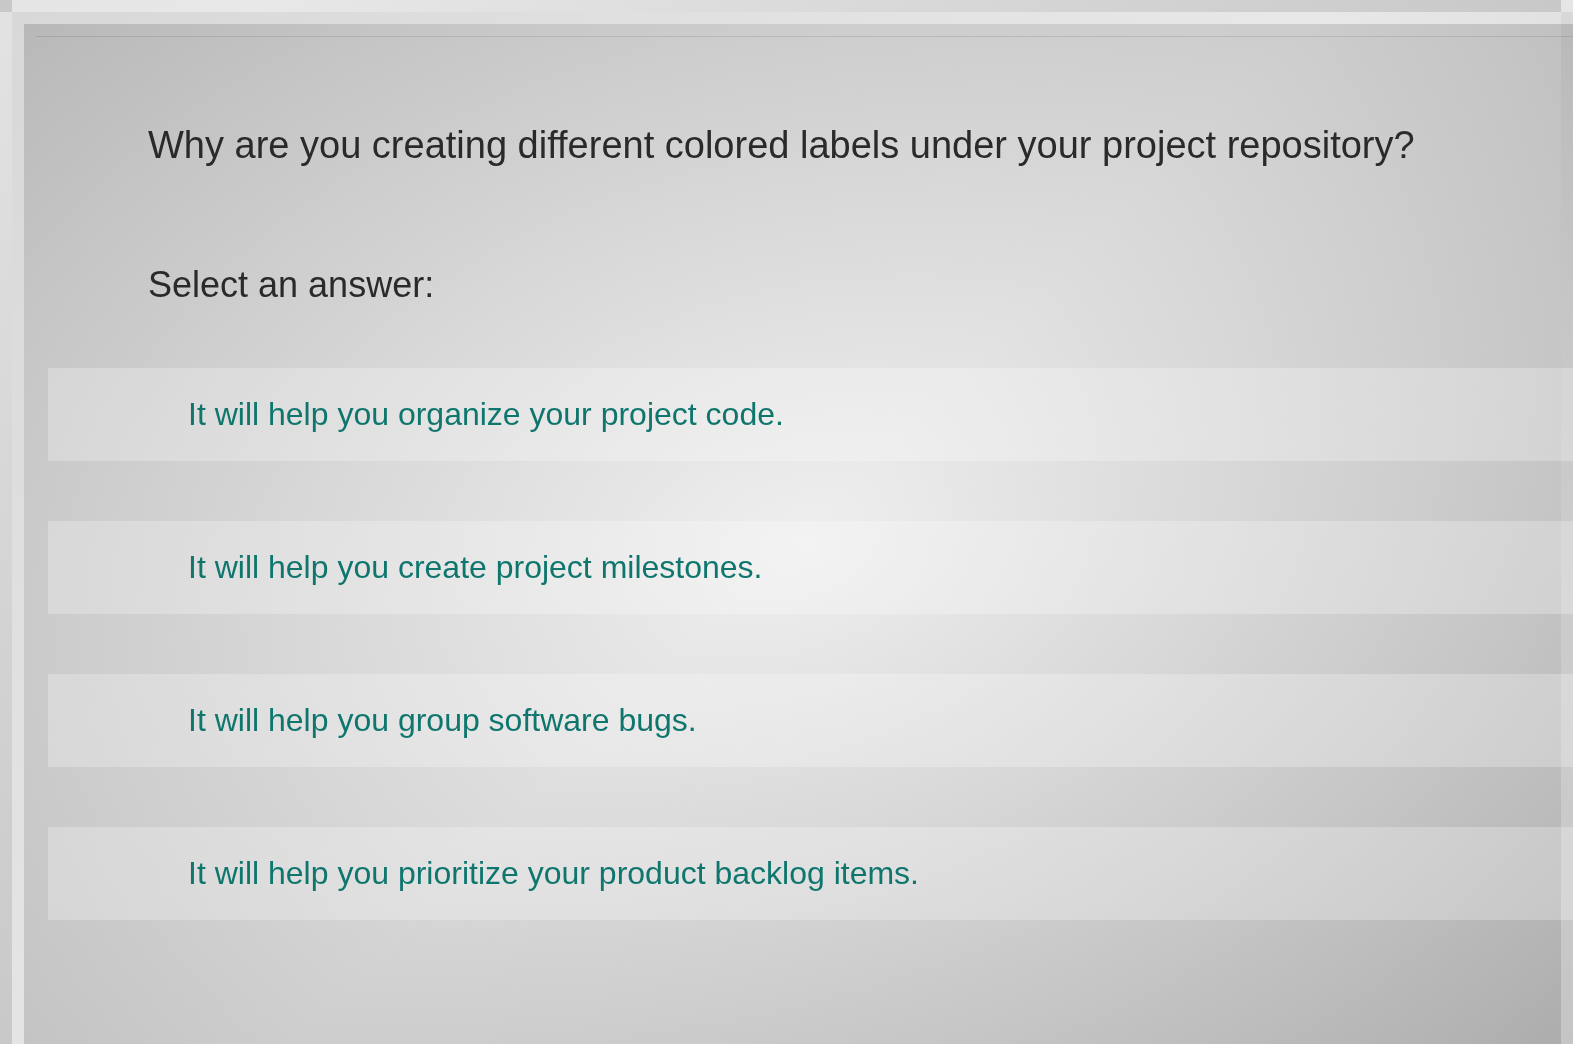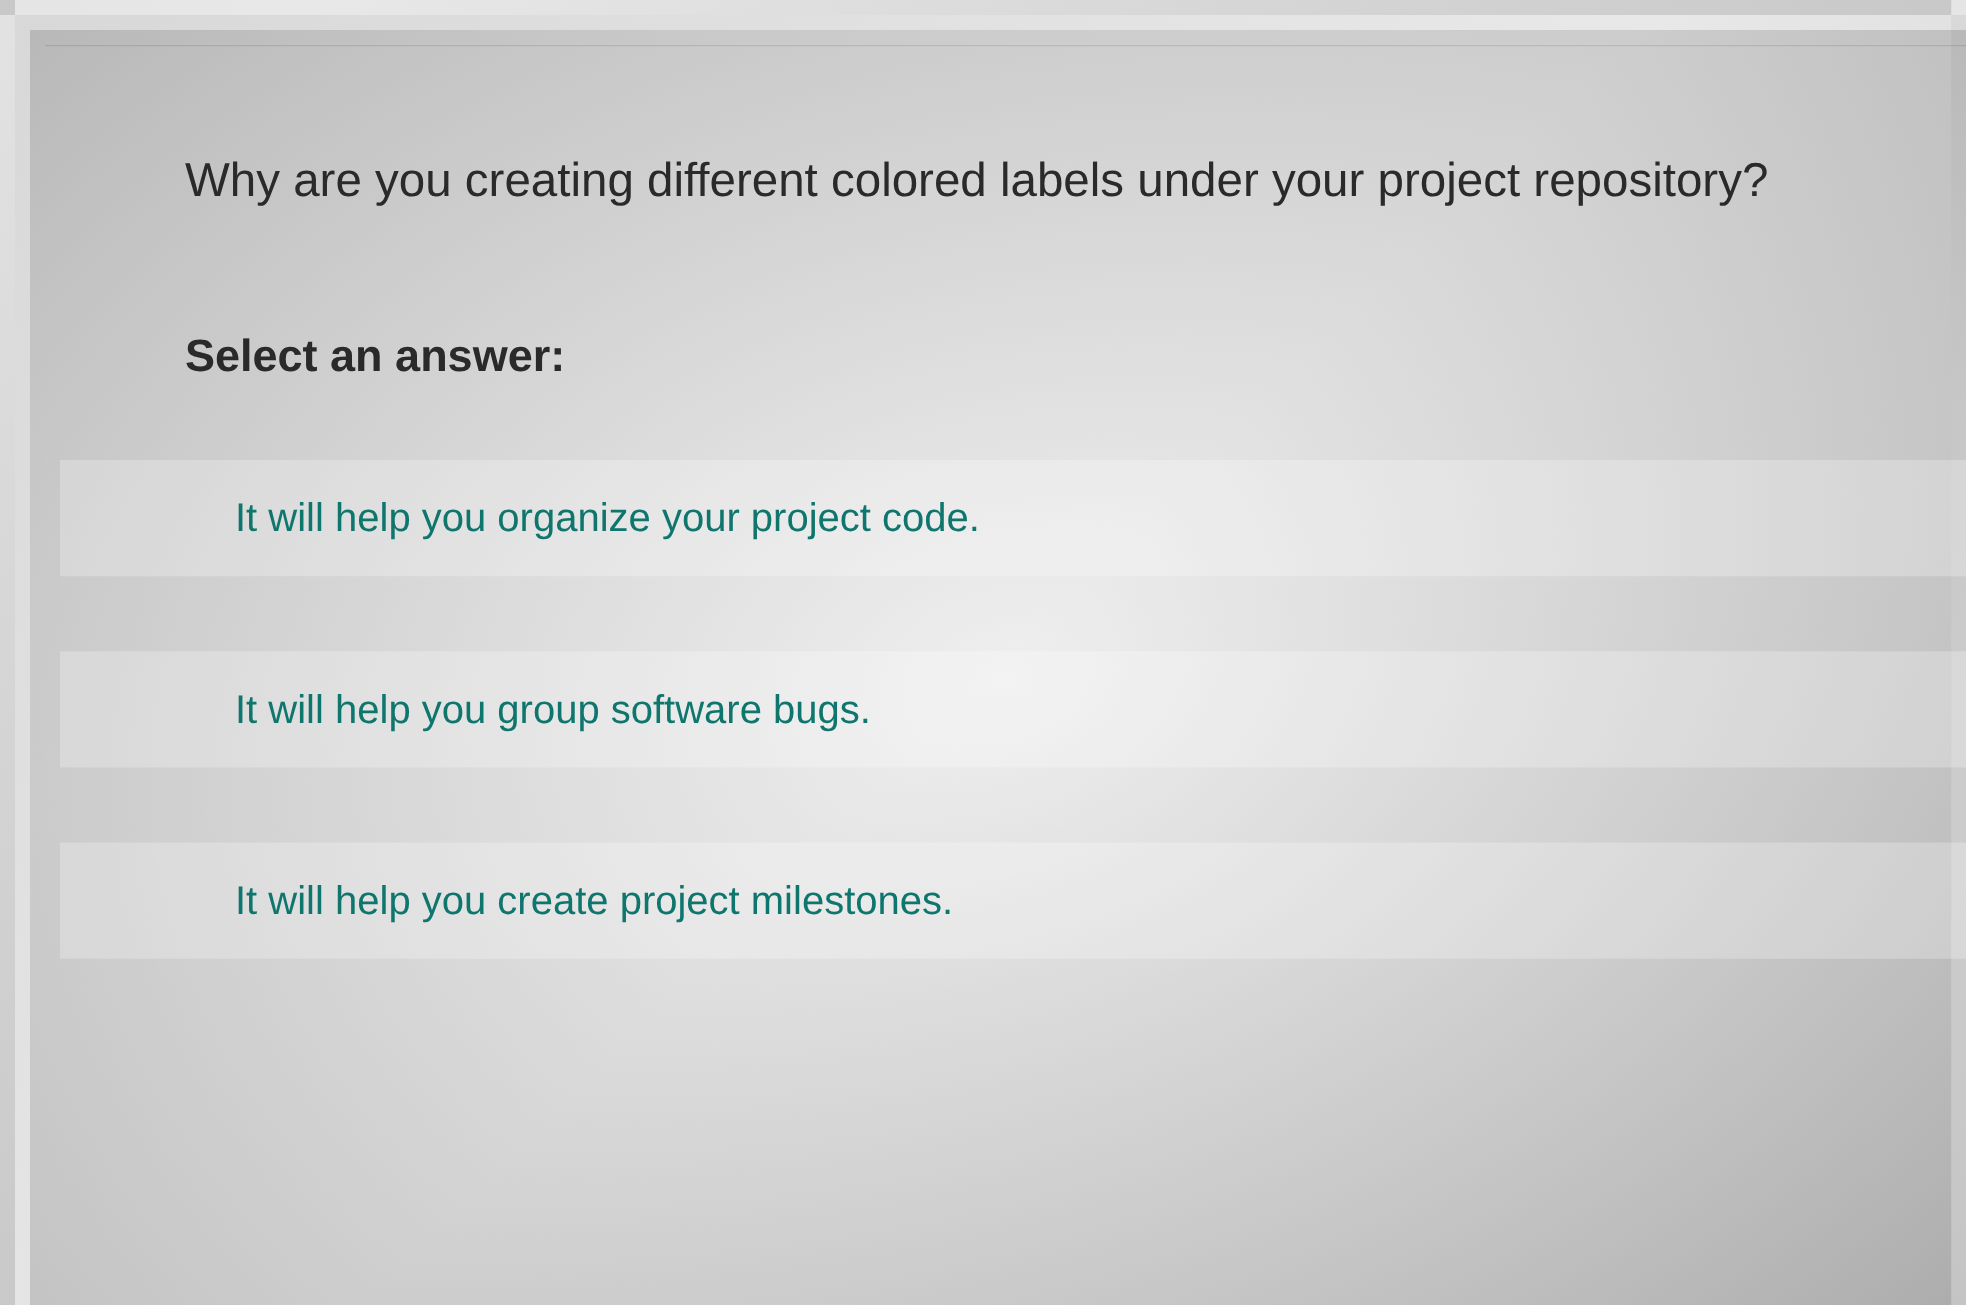--- a/index.html
+++ b/index.html
@@ -32,21 +32,21 @@
     }
     .question {
       font-size: 38px;
       font-weight: 400;
       color: #2a2a2a;
       padding: 30px 100px 50px 100px;
       line-height: 1.4;
     }
     .prompt {
       font-size: 36px;
-      font-weight: 700;
+      font-weight: 400;
       color: #2a2a2a;
       padding: 30px 100px 30px 100px;
     }
     .options {
       padding: 20px 0 0 0;
     }
     .option {
       background: rgba(255,255,255,0.25);
       margin: 0 0 60px 0;
       padding: 28px 40px 28px 140px;
@@ -58,16 +58,17 @@
     }
   </style>
 </head>
 <body>
 
 <div class="container">
   <div class="question">Why are you creating different colored labels under your project repository?</div>
   <div class="prompt">Select an answer:</div>
   <div class="options">
     <div class="option">It will help you organize your project code.</div>
+    <div class="option">It will help you create project milestones.</div>
     <div class="option">It will help you group software bugs.</div>
-    <div class="option">It will help you create project milestones.</div>
+    <div class="option">It will help you prioritize your product backlog items.</div>
   </div>
 </div>
 
 </body></html>

